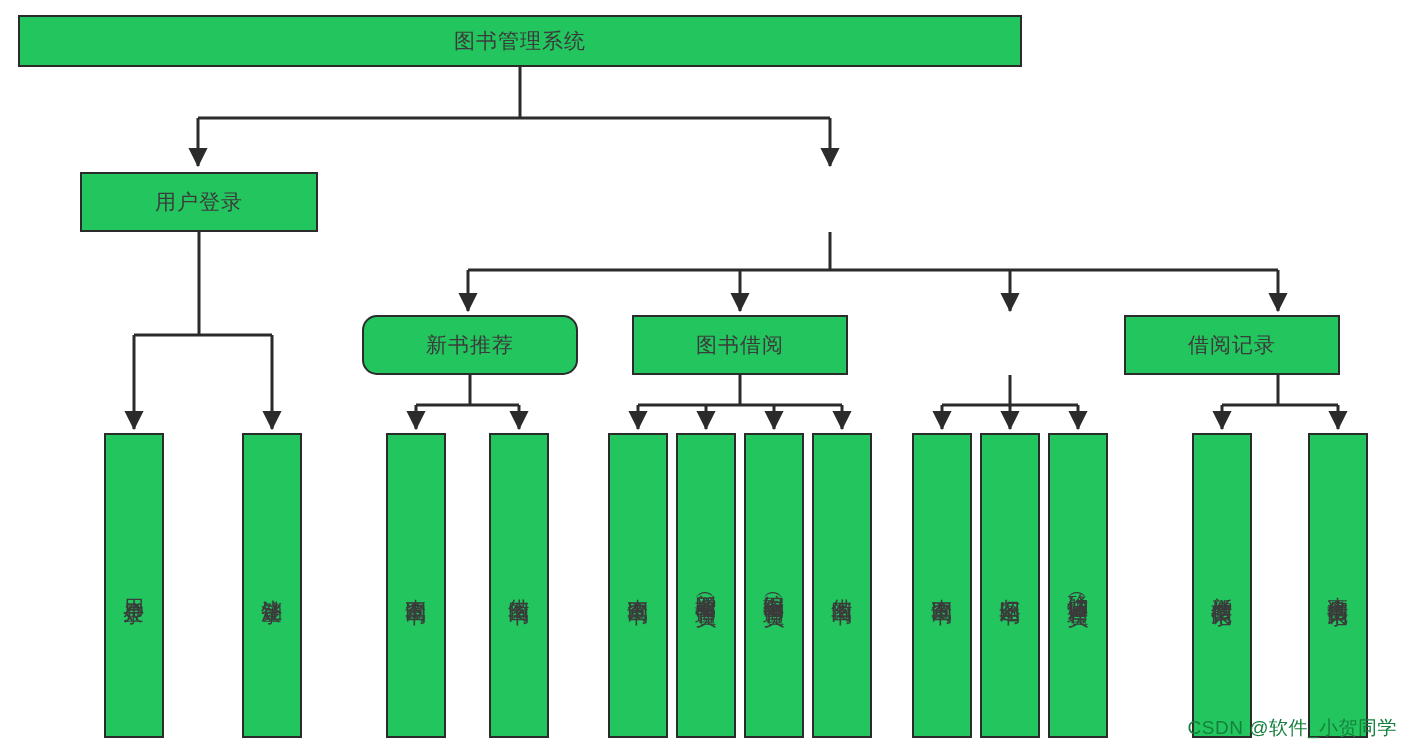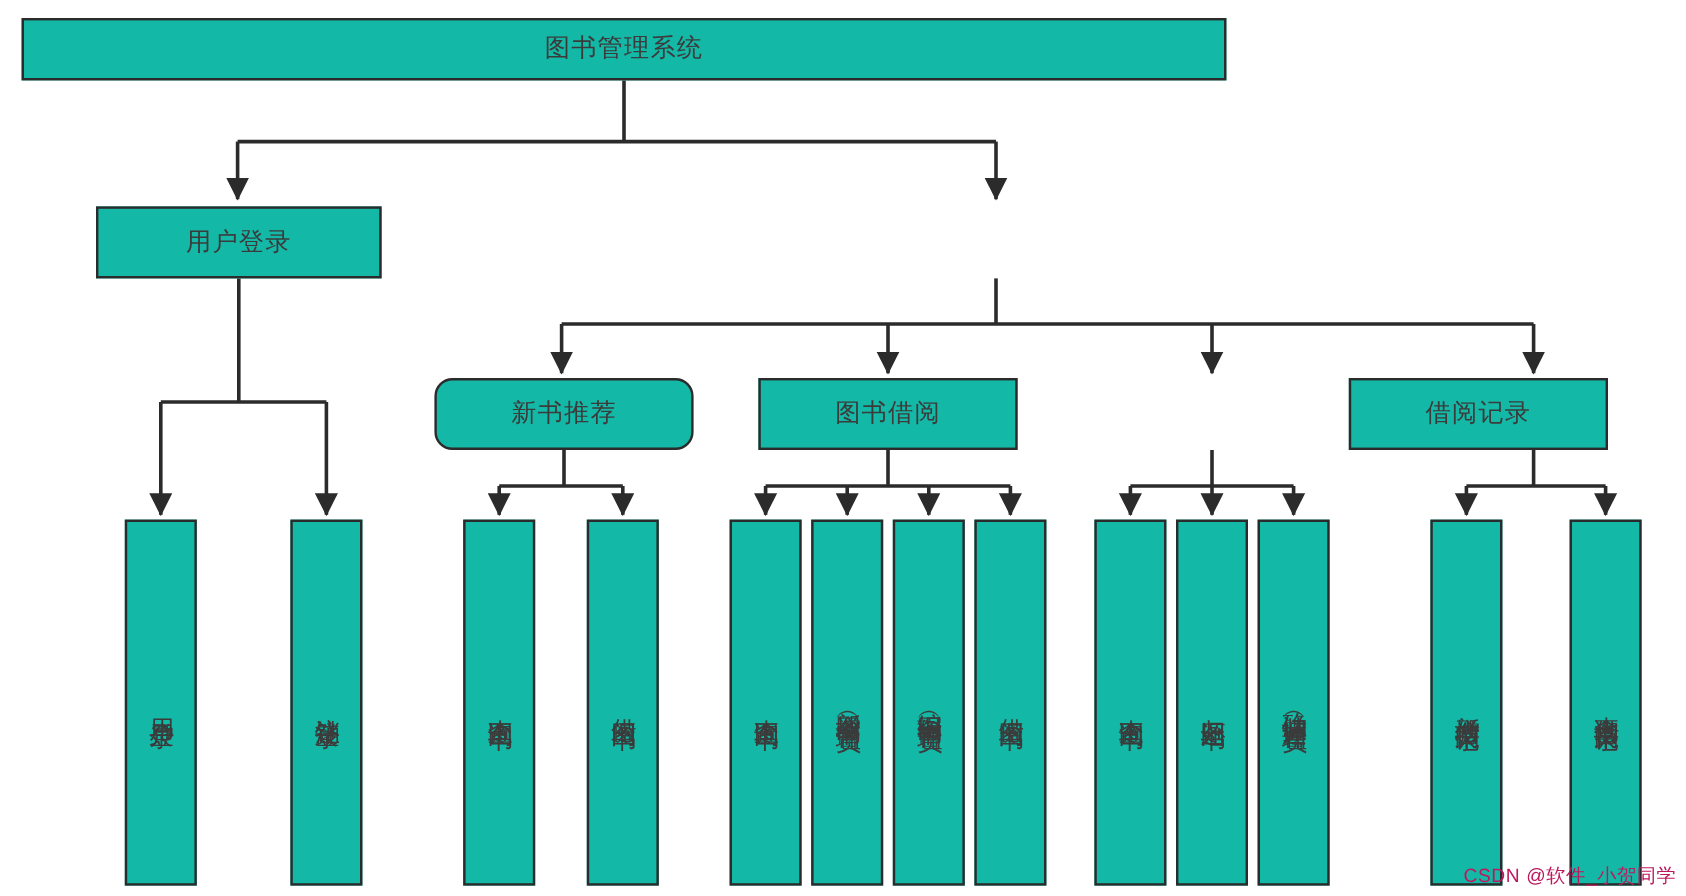--- a/index.html
+++ b/index.html
@@ -17,21 +17,21 @@
   #diagram-root {
     position: absolute;
     left: 0; top: 0;
     width: 1405px;
     height: 747px;
   }
   .node-box {
     position: absolute;
     box-sizing: border-box;
     border: 2.5px solid #2b2b2b;
-    background: #14b8a6;
+    background: #22c55e;
     display: flex;
     align-items: center;
     justify-content: center;
   }
   .node-label-h {
     font-size: 21px;
     color: #3b3b3b;
     letter-spacing: 1px;
     line-height: 1.15;
     white-space: nowrap;
@@ -55,22 +55,22 @@
     position: absolute;
     left: 0; top: 0;
     width: 1405px;
     height: 747px;
     pointer-events: none;
   }
   #watermark {
     position: absolute;
     right: 8px;
     bottom: 6px;
-    font-size: 16px;
-    color: #be185d;
+    font-size: 19px;
+    color: #15803d;
     letter-spacing: 0.5px;
     white-space: nowrap;
   }
 </style>
 </head>
 <body>
 
 <div id="diagram-root">
 
   <svg id="connector-layer" viewBox="0 0 1405 747" width="1405" height="747">
@@ -139,21 +139,21 @@
     <span class="node-label-h">图书管理系统</span>
   </div>
 
   <div class="node-box" style="left:80px; top:172px; width:238px; height:60px;">
     <span class="node-label-h">用户登录</span>
   </div>
 
   <div class="node-box" style="left:362px; top:315px; width:216px; height:60px;border-radius:15px;">
     <span class="node-label-h">新书推荐</span>
   </div>
-  <div class="node-box" style="left:632px; top:315px; width:216px; height:60px;">
+  <div class="node-box" style="left:632px; top:315px; width:216px; height:60px;font-family:Liberation Serif, serif;">
     <span class="node-label-h">图书借阅</span>
   </div>
   <div class="node-box" style="left:1124px; top:315px; width:216px; height:60px;">
     <span class="node-label-h">借阅记录</span>
   </div>
 
   <div class="node-box vbox" style="left:104px; top:433px; width:60px; height:305px;">
     <span class="node-label-v">用户登录</span>
   </div>
   <div class="node-box vbox" style="left:242px; top:433px; width:60px; height:305px;">

